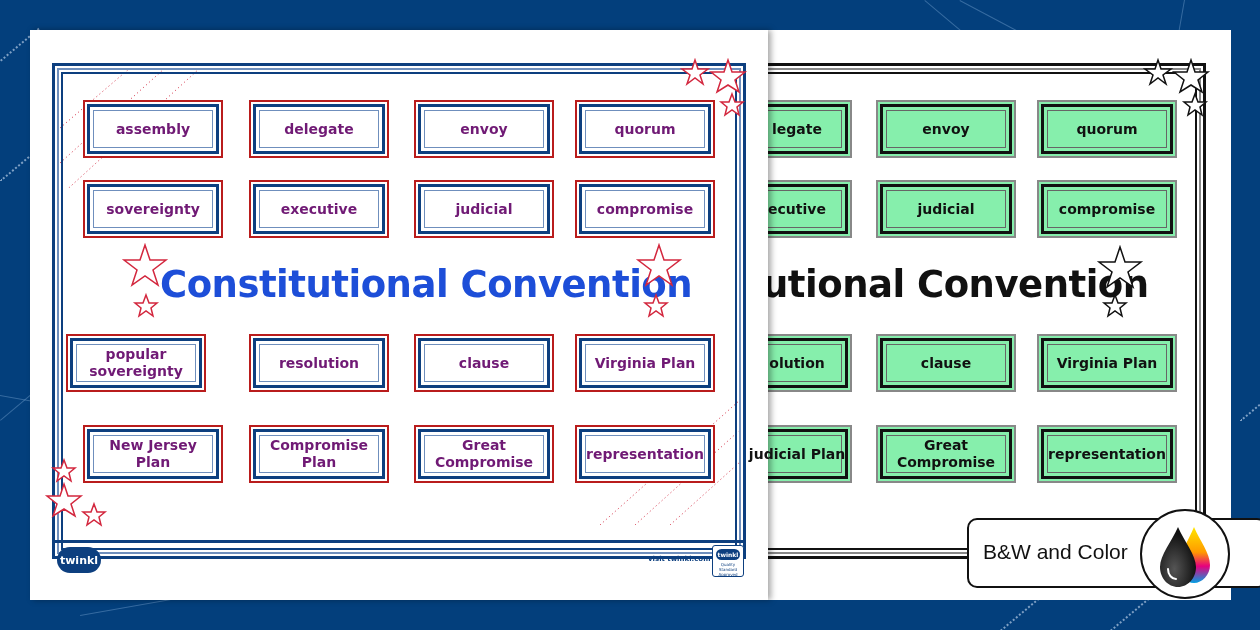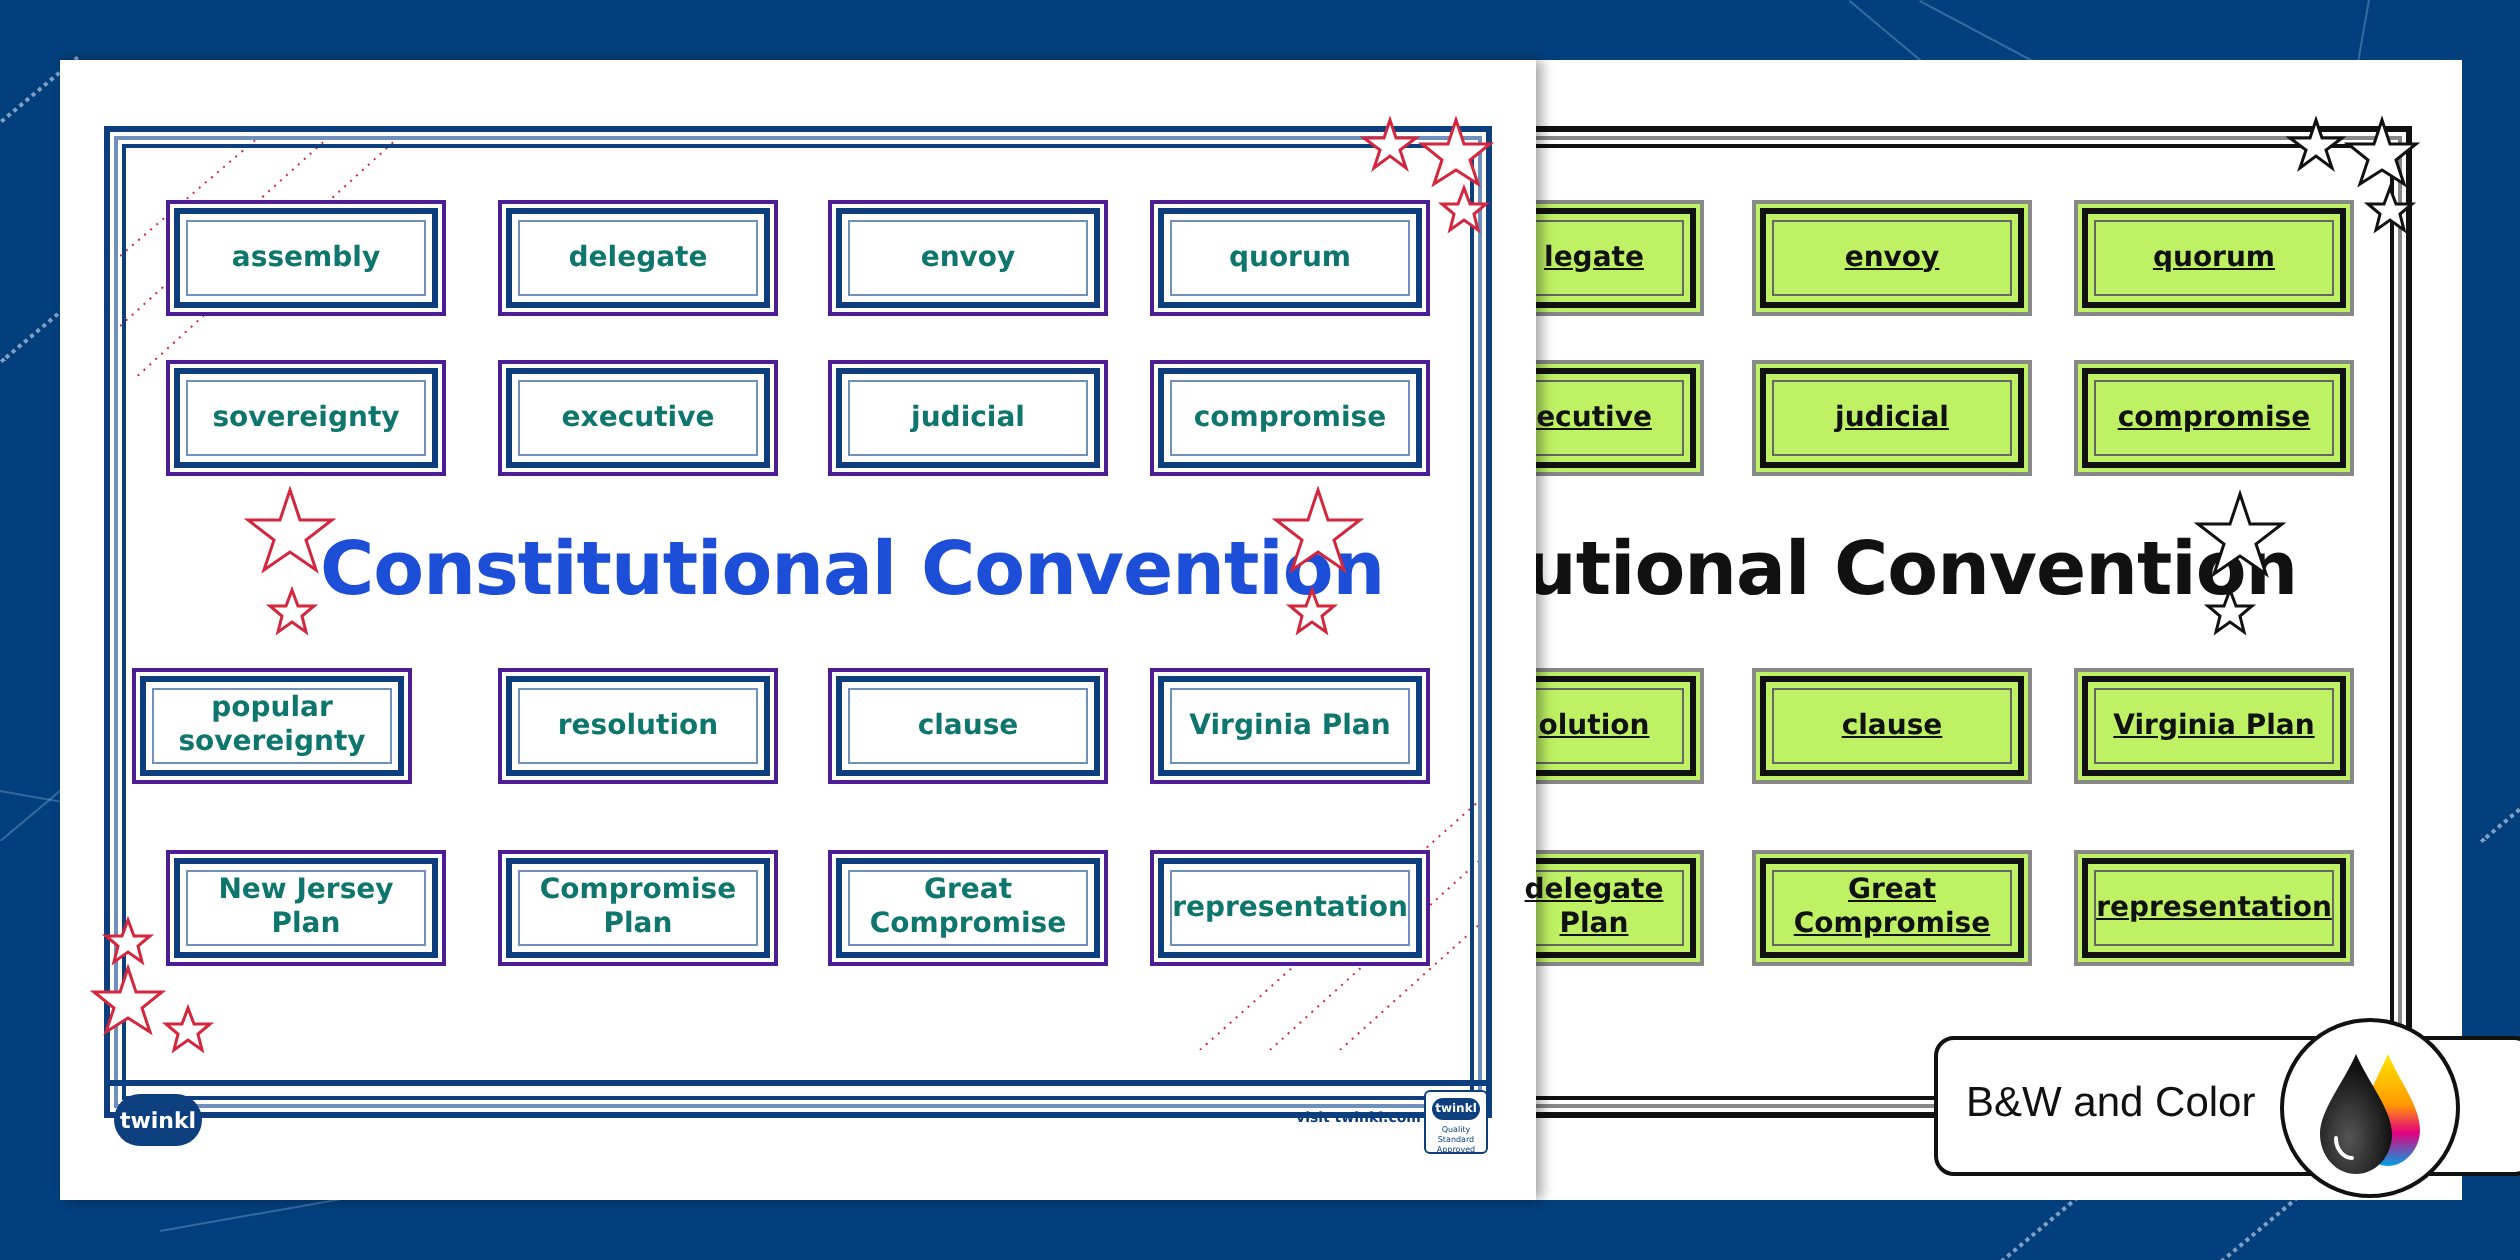--- a/index.html
+++ b/index.html
@@ -11,24 +11,24 @@
   #sheet-bw{left:740px;top:30px;width:491px;height:570px;}
   #sheet-color{left:30px;top:30px;width:738px;height:570px;box-shadow:3px 0 6px rgba(0,0,0,0.35);}
   .frame{position:absolute;box-sizing:border-box;}
   #sheet-color .f1{left:22px;top:33px;width:694px;height:496px;border:3px solid #0d3f7f;}
   #sheet-color .f2{left:27px;top:38px;width:684px;height:486px;border:2px solid #6f8fbd;}
   #sheet-color .f3{left:31px;top:42px;width:676px;height:478px;border:2px solid #0d3f7f;}
   #sheet-bw .f1{left:22px;top:33px;width:444px;height:496px;border:3px solid #111;border-left:none;}
   #sheet-bw .f2{left:22px;top:38px;width:439px;height:486px;border:2px solid #888;border-left:none;}
   #sheet-bw .f3{left:22px;top:42px;width:435px;height:478px;border:2px solid #111;border-left:none;}
   .card{position:absolute;width:140px;height:58px;box-sizing:border-box;display:flex;align-items:center;justify-content:center;text-align:center;font-weight:bold;font-size:14px;line-height:17px;}
-  .card.c{border:2px solid #4c1d95;background:#fff;color:#0f766e;}
+  .card.c{border:2px solid #b91c1c;background:#fff;color:#701a75;}
   .card.c::before{content:"";position:absolute;left:2px;top:2px;right:2px;bottom:2px;border:3px solid #0d3f7f;}
   .card.c::after{content:"";position:absolute;left:8px;top:8px;right:8px;bottom:8px;border:1px solid #6f8fbd;}
-  .card.b{border:2px solid #888;background:#bef264;color:#111;text-decoration:underline;}
+  .card.b{border:2px solid #888;background:#86efac;color:#111;}
   .card.b::before{content:"";position:absolute;left:2px;top:2px;right:2px;bottom:2px;border:3px solid #111;}
   .card.b::after{content:"";position:absolute;left:8px;top:8px;right:8px;bottom:8px;border:1px solid #666;}
   .card span{position:relative;z-index:1;}
   .title{position:absolute;font-weight:bold;font-size:37px;white-space:nowrap;font-family:"DejaVu Sans",sans-serif;letter-spacing:-0.5px;}
   .star{position:absolute;}
   .footer-rule{position:absolute;left:25px;top:510px;width:690px;height:3px;background:#0d3f7f;}
   .logo{position:absolute;left:27px;top:517px;width:44px;height:26px;background:#0d3f7f;border-radius:13px;color:#fff;font-size:11px;font-weight:bold;display:flex;align-items:center;justify-content:center;}
   .visit{position:absolute;left:618px;top:525px;font-size:7px;font-weight:bold;color:#0d3f7f;}
   .badge{position:absolute;left:682px;top:515px;width:30px;height:30px;border:1px solid #0d3f7f;border-radius:3px;background:#fff;}
   .badge .cloud{position:absolute;left:3px;top:3px;width:24px;height:11px;border-radius:6px;background:#0d3f7f;color:#fff;font-size:6px;font-weight:bold;text-align:center;line-height:11px;}
@@ -84,21 +84,21 @@
       <span style="margin-left:30px;">olution</span>
     </div>
   <div class="card b" style="left:136px;top:304px;">
       <span>clause</span>
     </div>
   <div class="card b" style="left:297px;top:304px;">
       <span>Virginia Plan</span>
     </div>
 
   <div class="card b" style="left:-28px;top:395px;">
-      <span style="margin-left:30px;">delegate Plan</span>
+      <span style="margin-left:30px;">judicial Plan</span>
     </div>
   <div class="card b" style="left:136px;top:395px;">
       <span>Great Compromise</span>
     </div>
   <div class="card b" style="left:297px;top:395px;">
       <span>representation</span>
     </div>
 
   <svg class="star" style="left:403px;top:28px;" width="70" height="65" viewBox="0 0 70 65">
     <polygon points="15,2 18,11 28,11 20,17 23,26 15,20 7,26 10,17 2,11 12,11" fill="#fff" stroke="#111" stroke-width="1.5"></polygon>

